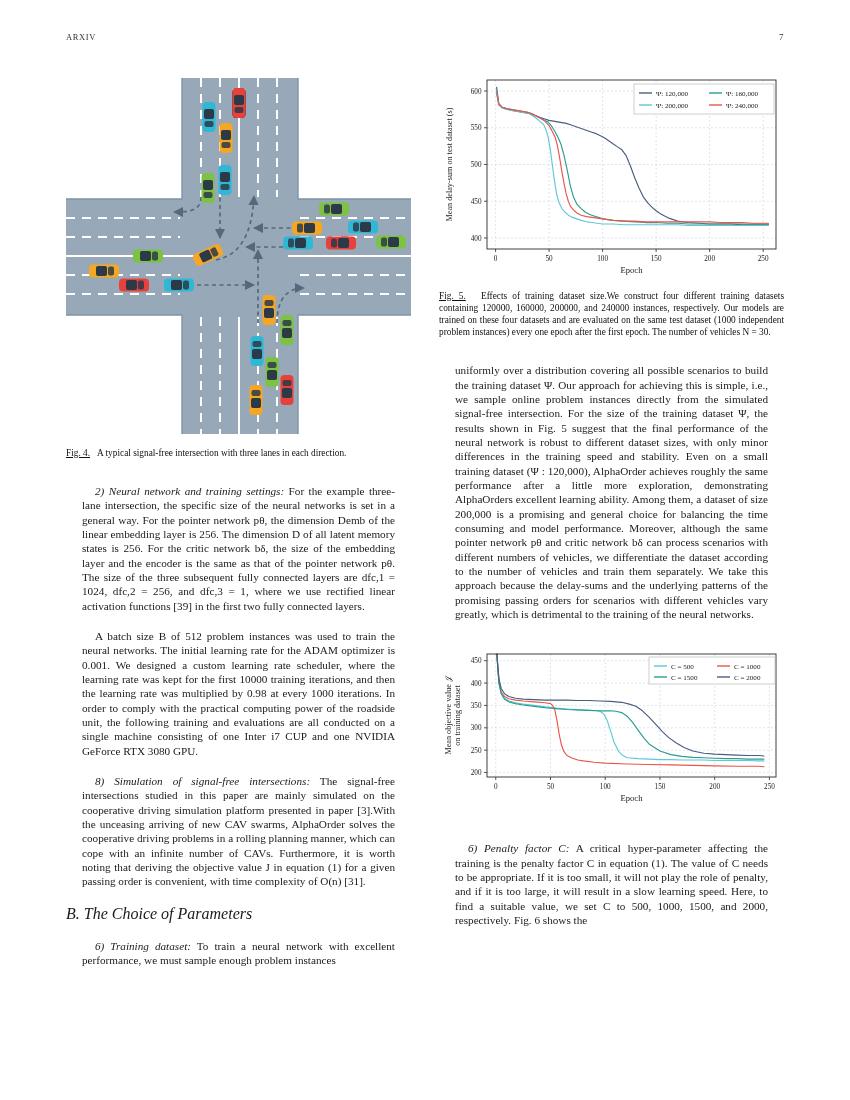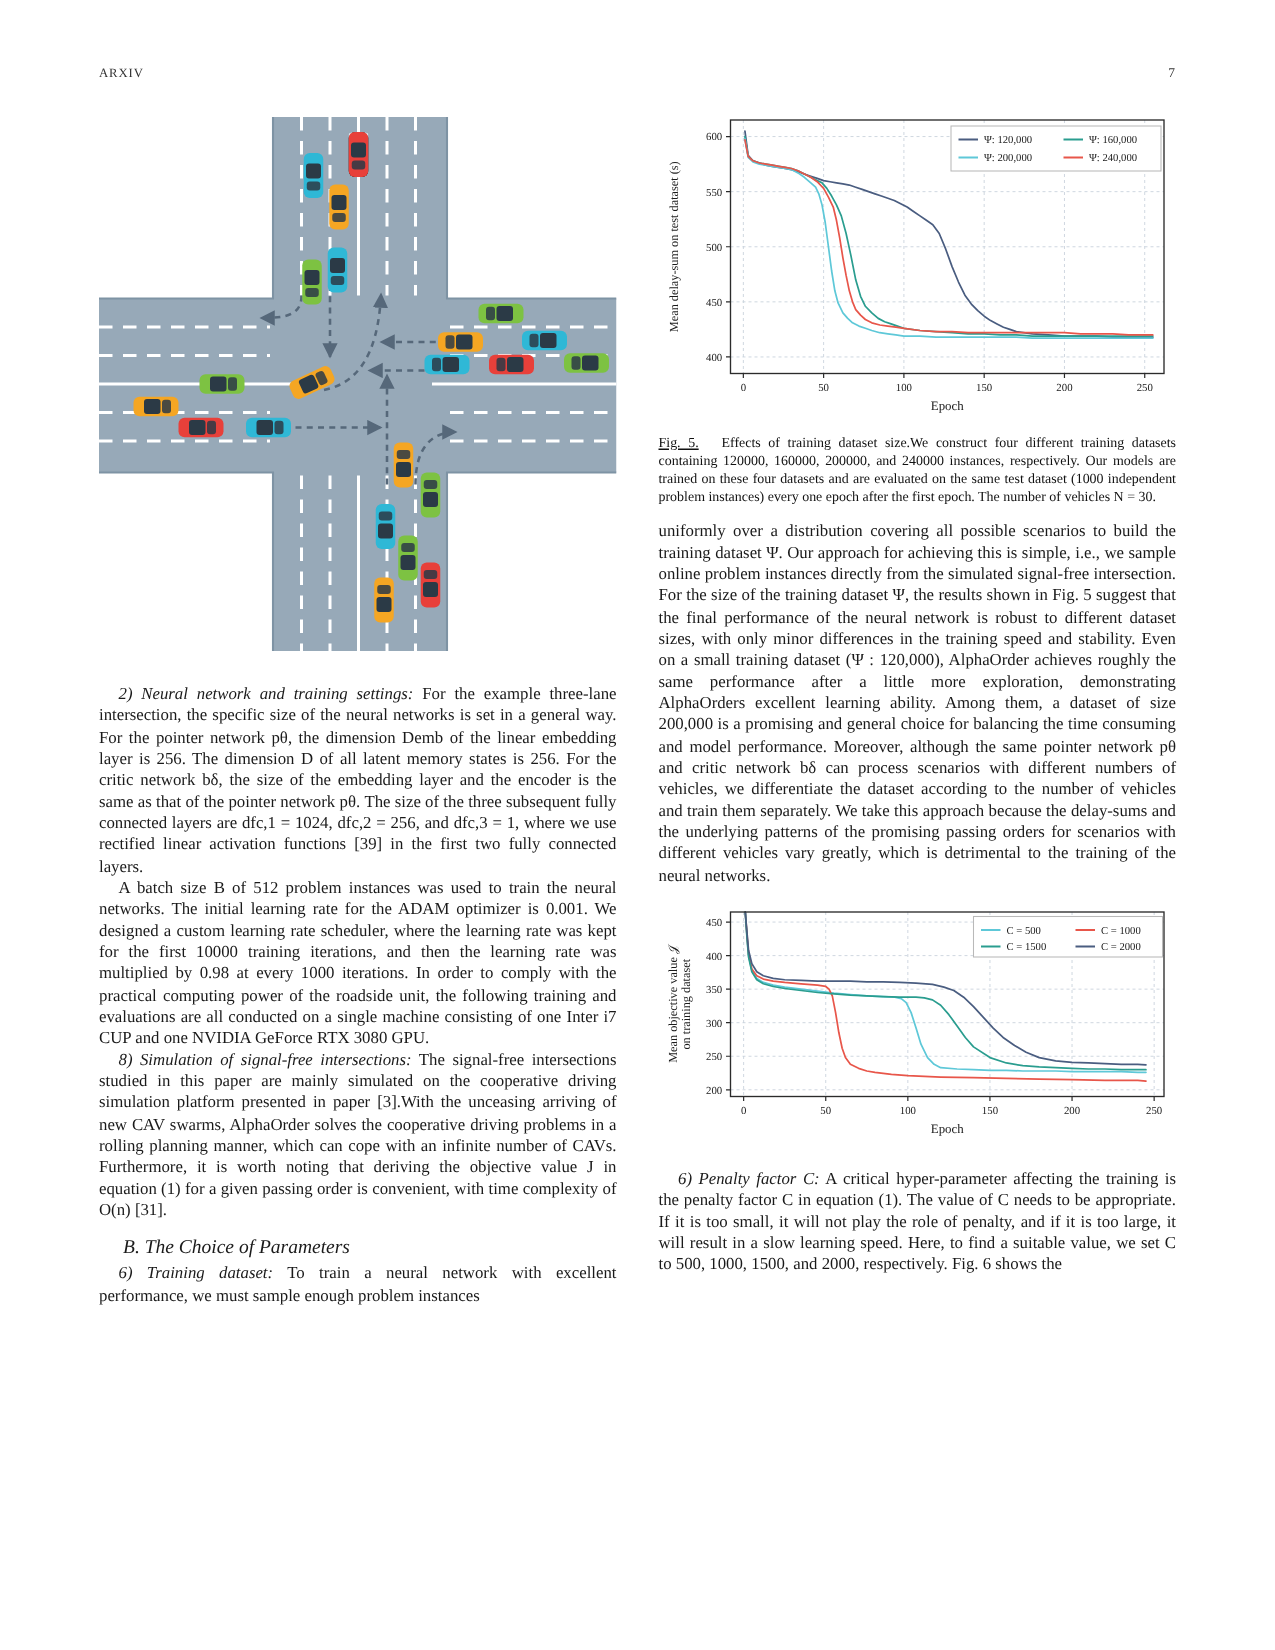--- a/index.html
+++ b/index.html
@@ -7,34 +7,34 @@
     width:850px;height:1100px;background:#ffffff;
     font-family:"Liberation Serif", serif;
     color:#1a1a1a;
     position:relative;overflow:hidden;
   }
   .page{position:absolute;inset:0;padding:0;}
   
   .runhead{
     position:absolute;left:66px;top:32px;width:718px;
     display:flex;justify-content:space-between;align-items:flex-start;
-    font-size:8.5px;letter-spacing:.6px;color:#333;margin-top:11px;
+    font-size:8.5px;letter-spacing:.6px;color:#333;
   }
   .runhead .pageno{font-size:9px;}
   
   .cols{position:absolute;left:66px;top:70px;width:718px;height:1010px;}
   .col{position:absolute;top:0;width:345px;}
   .col.left{left:0;}
   .col.right{left:373px;}
-  p{margin:0;font-size:11.2px;line-height:1.28;text-align:justify;
+  p{margin:16px;font-size:11.2px;line-height:1.28;text-align:justify;
     text-justify:inter-word;hyphens:auto;}
   p.indent{text-indent:13px;}
   .caption{font-size:9.3px;line-height:1.3;text-align:justify;color:#111;}
   .caption .lbl{font-variant:normal;text-decoration:underline;}
-  .sechead{font-size:13px;font-style:italic;margin:9px 0 3px 16px;}
+  .sechead{font-size:16px;font-style:italic;margin:9px 0 3px 0;}
   .gap{height:9px;}
   .gap-s{height:5px;}
   i.m{font-style:italic;font-family:"Liberation Serif",serif;}
   
   .fig4{position:relative;width:345px;height:372px;background:#fff;}
   .fig4 svg{display:block;}
   
   .chartbox{position:relative;width:345px;background:#fff;}
   .chart-svg{display:block;}
 </style>
@@ -242,20 +242,24 @@
             <g transform="translate(190,330)">
               <rect x="-6.5" y="-15" width="13" height="30" rx="4" fill="#f5a623"></rect>
               <rect x="-5" y="-2" width="10" height="10" rx="2" fill="#2b3a46"></rect>
               <rect x="-4.5" y="-10" width="9" height="6" rx="2" fill="#2b3a46" opacity=".85"></rect>
             </g>
           </g>
         </svg>
       </div>
 
       <div class="gap-s"></div>
+      <div class="caption">
+        <span class="lbl">Fig. 4.</span>
+        &nbsp;&nbsp;<span>A typical signal-free intersection with three lanes in each direction.</span>
+      </div>
 
       <div class="gap"></div>
 
       <p class="indent">
         <i class="m">2) Neural network and training settings:</i>
         <span>For the example three-lane intersection, the specific size of the neural networks is set in a general way. For the pointer network pθ, the dimension Demb of the linear embedding layer is 256. The dimension D of all latent memory states is 256. For the critic network bδ, the size of the embedding layer and the encoder is the same as that of the pointer network pθ. The size of the three subsequent fully connected layers are dfc,1 = 1024, dfc,2 = 256, and dfc,3 = 1, where we use rectified linear activation functions [39] in the first two fully connected layers.</span>
       </p>
 
       <p class="indent">A batch size B of 512 problem instances was used to train the neural networks. The initial learning rate for the ADAM optimizer is 0.001. We designed a custom learning rate scheduler, where the learning rate was kept for the first 10000 training iterations, and then the learning rate was multiplied by 0.98 at every 1000 iterations. In order to comply with the practical computing power of the roadside unit, the following training and evaluations are all conducted on a single machine consisting of one Inter i7 CUP and one NVIDIA GeForce RTX 3080 GPU.</p>
 

